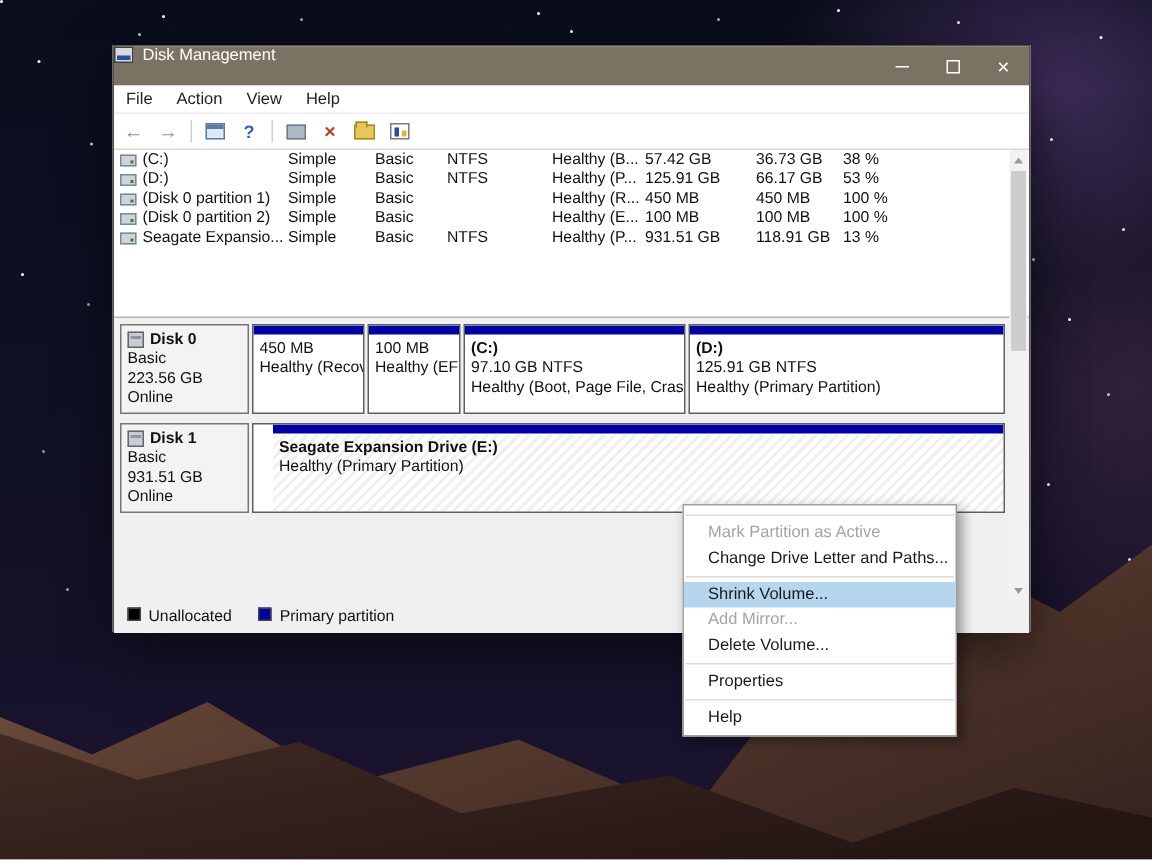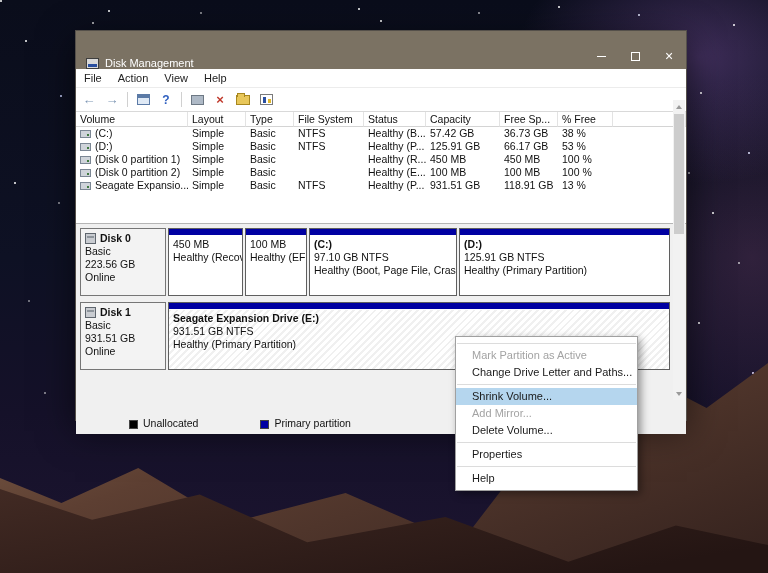--- a/index.html
+++ b/index.html
@@ -32,22 +32,22 @@
   }
   .mountain-front { position:absolute; left:0; bottom:0; width:768px; height:140px;
     background:linear-gradient(170deg,#4a3028 0%,#241513 90%);
     clip-path:polygon(0 40%,12% 62%,26% 44%,40% 78%,58% 60%,74% 92%,88% 66%,100% 80%,100% 100%,0 100%);
   }
 
   
   .dm-window { position:absolute; left:75px; top:30px; width:612px; height:391px;
     background:#f0f0f0; border:1px solid #55504a; box-shadow:0 10px 34px rgba(0,0,0,.55); }
 
-  .titlebar { height:38px; background:#7b7263; color:#fff; display:flex; align-items:flex-end;
-    padding-left:10px; font-size:11px; }
+  .titlebar { height:26px; background:#7b7263; color:#fff; display:flex; align-items:flex-start;
+    padding-left:0; font-size:11px; }
   .tb-icon { width:13px; height:11px; margin-right:6px; background:#d9d9d9; border:1px solid #3e3e3e;
     position:relative; }
   .tb-icon::after { content:""; position:absolute; left:1px; right:1px; bottom:1px; height:3px; background:#2a4fa0; }
   .tb-title { flex:1; }
   .caption-btns { display:flex; height:26px; }
   .cap-btn { width:34px; height:26px; display:flex; align-items:center; justify-content:center; color:#fff; }
   .glyph-min { width:9px; height:1px; background:#fff; display:block; }
   .glyph-max { width:9px; height:9px; border:1px solid #fff; display:block; }
   .glyph-close { font-size:14px; line-height:14px; }
 
@@ -79,37 +79,37 @@
   .vh { font-size:10.5px; padding:1px 4px; border-right:1px solid #e3e3e3; border-bottom:1px solid #d4d4d4;
     height:15px; white-space:nowrap; overflow:hidden; color:#111; }
   .vc { font-size:10.5px; padding:0 4px; height:13px; line-height:13px; white-space:nowrap;
     overflow:hidden; color:#111; display:flex; align-items:center; }
   .drive-ico { width:11px; height:8px; background:#cfd4da; border:1px solid #7b8794; margin-right:4px;
     flex:0 0 auto; position:relative; }
   .drive-ico::after { content:""; position:absolute; right:1px; bottom:1px; width:2px; height:2px; background:#3f7a3f; }
 
   
   .graph-pane { height:188px; background:#f0f0f0; padding:4px 16px 0 4px; }
-  .disk-row { display:flex; height:68px; margin-bottom:6px; }
+  .disk-row { display:flex; height:60px; margin-bottom:6px; }
   .disk-label { width:86px; flex:0 0 auto; background:#f3f3f3; border:1px solid #767676;
     padding:3px 4px; font-size:10.5px; line-height:13px; color:#111; }
   .disk-label .dname { font-weight:bold; display:flex; align-items:center; gap:4px; }
   .dl-ico { width:11px; height:11px; background:#c9ccd1; border:1px solid #5f666e; flex:0 0 auto; position:relative; }
   .dl-ico::after { content:""; position:absolute; left:1px; right:1px; top:2px; height:2px; background:#8e959c; }
   .parts { flex:1; display:flex; gap:2px; margin-left:2px; }
   .part { border:1px solid #5f5f5f; background:#fff; overflow:hidden; display:flex; flex-direction:column; }
   .part-band { height:7px; background:#0000a2; border-bottom:1px solid #fff; flex:0 0 auto; }
   .part-body { padding:2px 4px; font-size:10.5px; line-height:13px; color:#111; white-space:nowrap; overflow:hidden; }
   .part-title { font-weight:bold; }
   .part.selected .part-body { background-image:repeating-linear-gradient(135deg, rgba(0,0,0,.06) 0 2px, transparent 2px 5px); flex:1; }
 
   
   .legend { height:22px; display:flex; align-items:center; gap:18px; padding-left:9px;
     font-size:10.5px; color:#111; background:#f0f0f0; }
-  .leg-item { display:flex; align-items:flex-end; gap:5px;margin-left:44px; }
+  .leg-item { display:flex; align-items:flex-start; gap:5px; }
   .swatch { width:9px; height:9px; border:1px solid #444; }
   .swatch.unalloc { background:#000; }
   .swatch.primary { background:#0000a2; }
 
   
   .vscroll { position:absolute; right:1px; top:69px; width:12px; height:300px; background:#f2f2f2; }
   .vs-btn { height:13px; display:flex; align-items:center; justify-content:center; }
   .vs-up::after { content:""; border-left:3px solid transparent; border-right:3px solid transparent;
     border-bottom:4px solid #9a9a9a; }
   .vs-down { position:absolute; bottom:0; left:0; right:0; }
@@ -176,31 +176,20 @@
     <span class="t-ico del-ico">×</span>
     <span class="t-ico">
         <span class="folder-ico"></span>
       </span>
     <span class="t-ico">
         <span class="chart-ico"></span>
       </span>
   </div>
 
   <div class="table-pane">
-    <div class="vgrid">
-      <div class="vh">Volume</div>
-      <div class="vh">Layout</div>
-      <div class="vh">Type</div>
-      <div class="vh">File System</div>
-      <div class="vh">Status</div>
-      <div class="vh">Capacity</div>
-      <div class="vh">Free Sp...</div>
-      <div class="vh">% Free</div>
-      <div class="vh"></div>
-    </div>
 
     <div class="vgrid">
       <div class="vc">
           <span class="drive-ico"></span>
           <span>(C:)</span>
         </div>
       <div class="vc">Simple</div>
       <div class="vc">Basic</div>
       <div class="vc">NTFS</div>
       <div class="vc">Healthy (B...</div>
@@ -317,25 +306,24 @@
       <div class="disk-label">
         <div class="dname">
             <span class="dl-ico"></span>
             <span>Disk 1</span>
           </div>
         <div>Basic</div>
         <div>931.51 GB</div>
         <div>Online</div>
       </div>
       <div class="parts">
-        <div class="part selected" style="flex:1;">
+        <div class="part selected" style="flex:1;padding-left:13px;">
           <div class="part-band"></div>
           <div class="part-body">
             <div class="part-title">Seagate Expansion Drive  (E:)</div>
-            <div>931.51 GB NTFS</div>
             <div>Healthy (Primary Partition)</div>
           </div>
         </div>
       </div>
     </div>
 
   </div>
 
   <div class="legend">
     <span class="leg-item">

